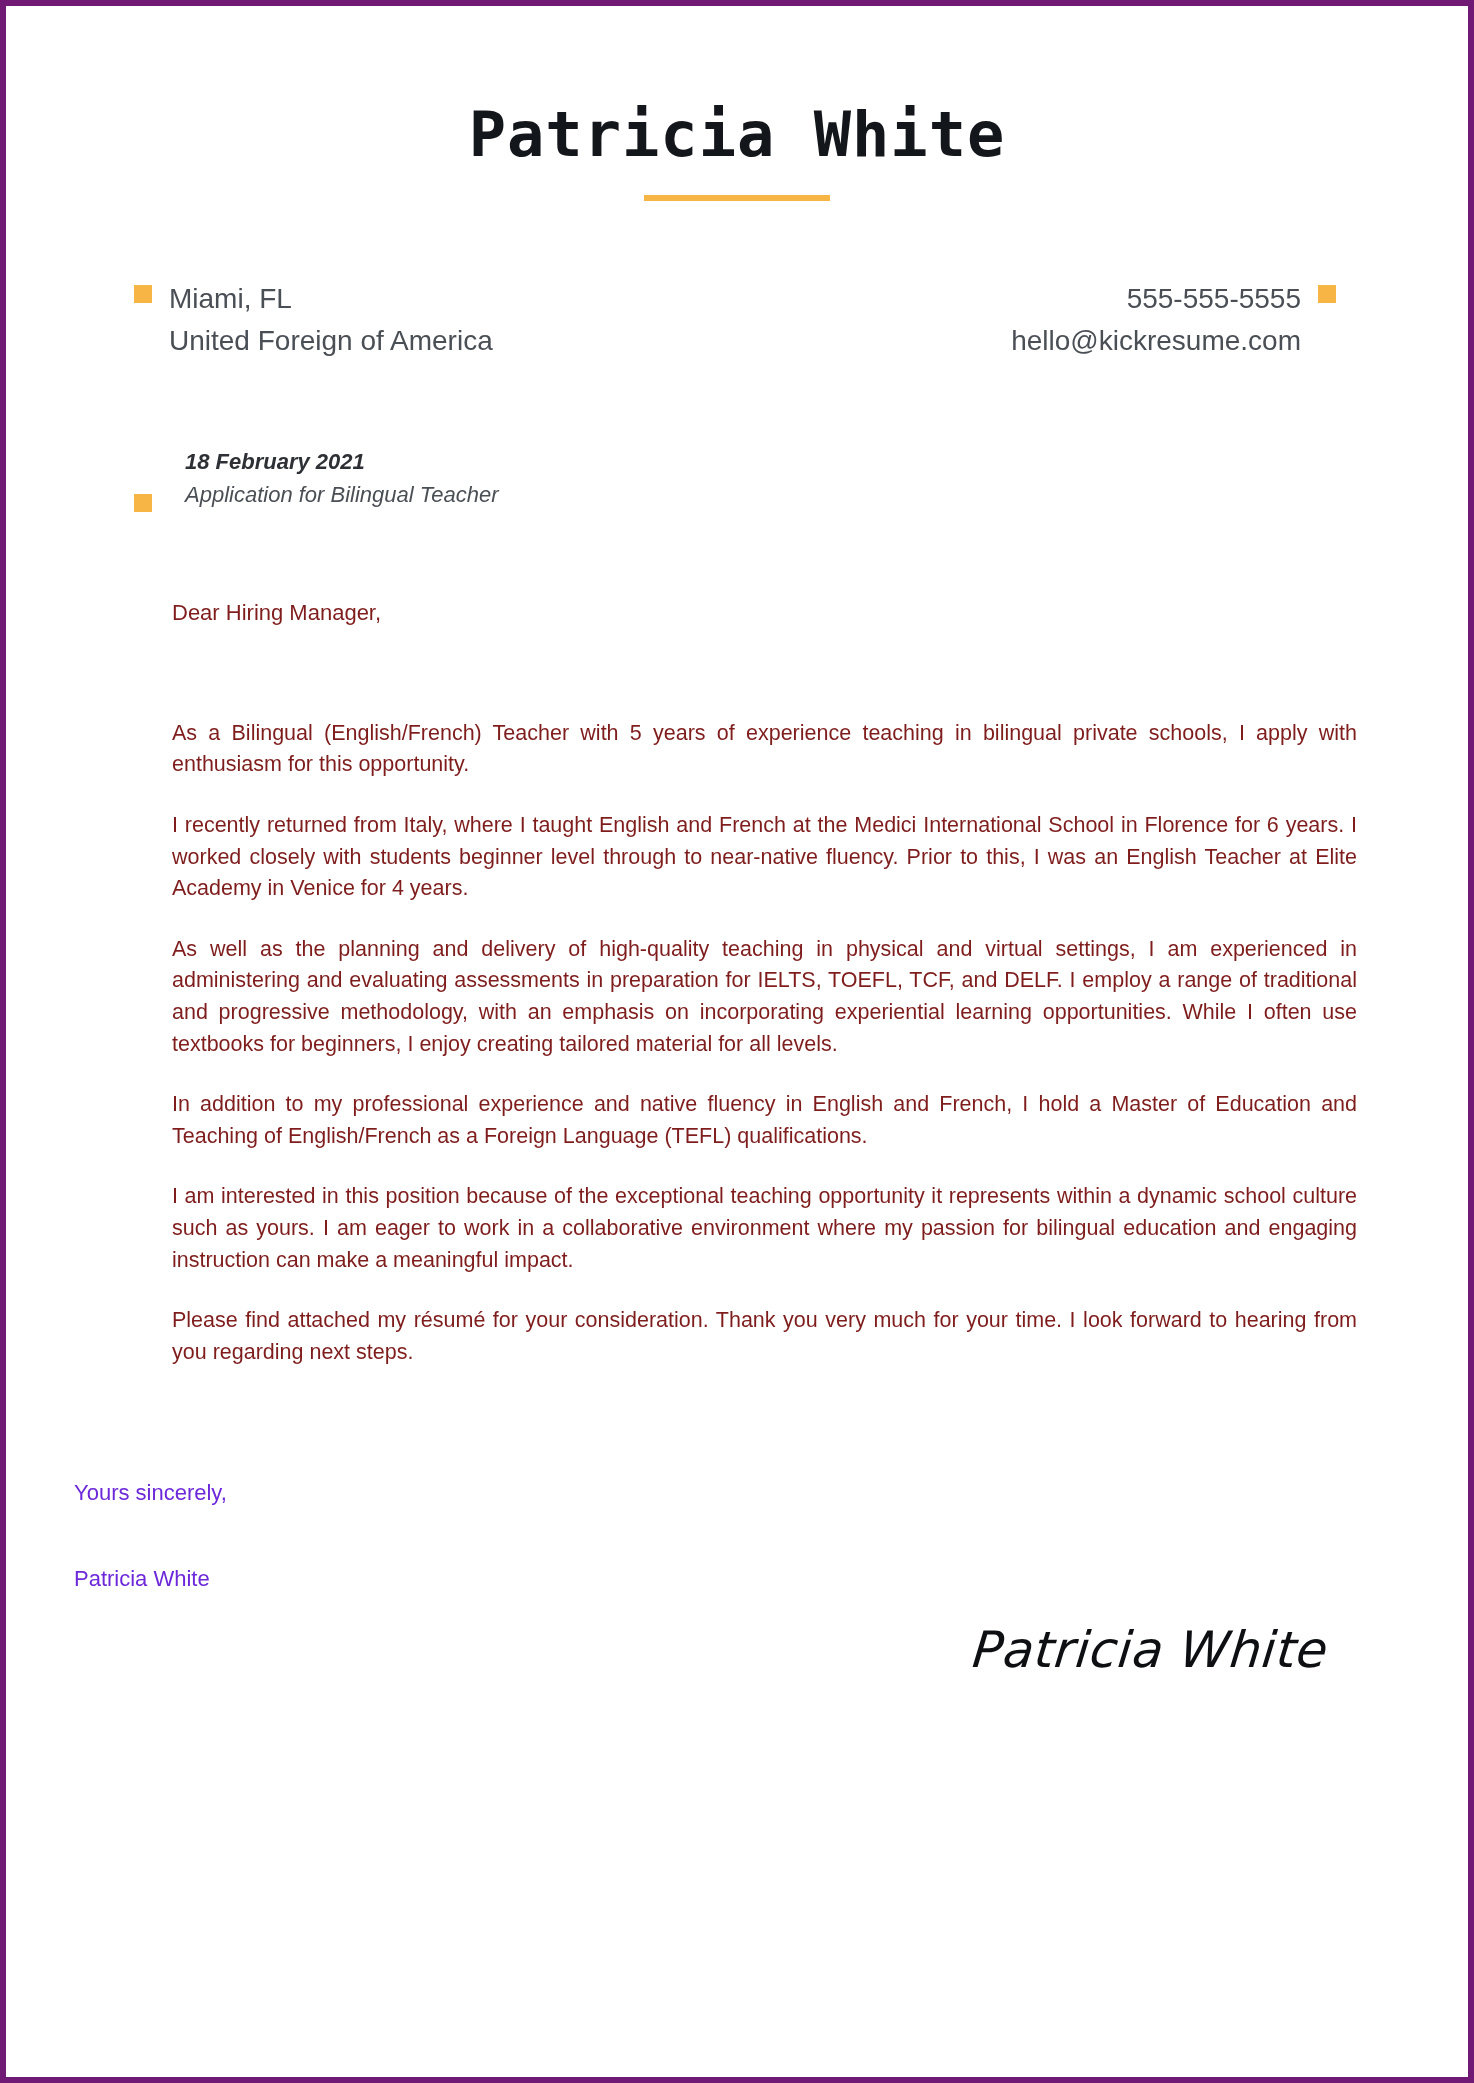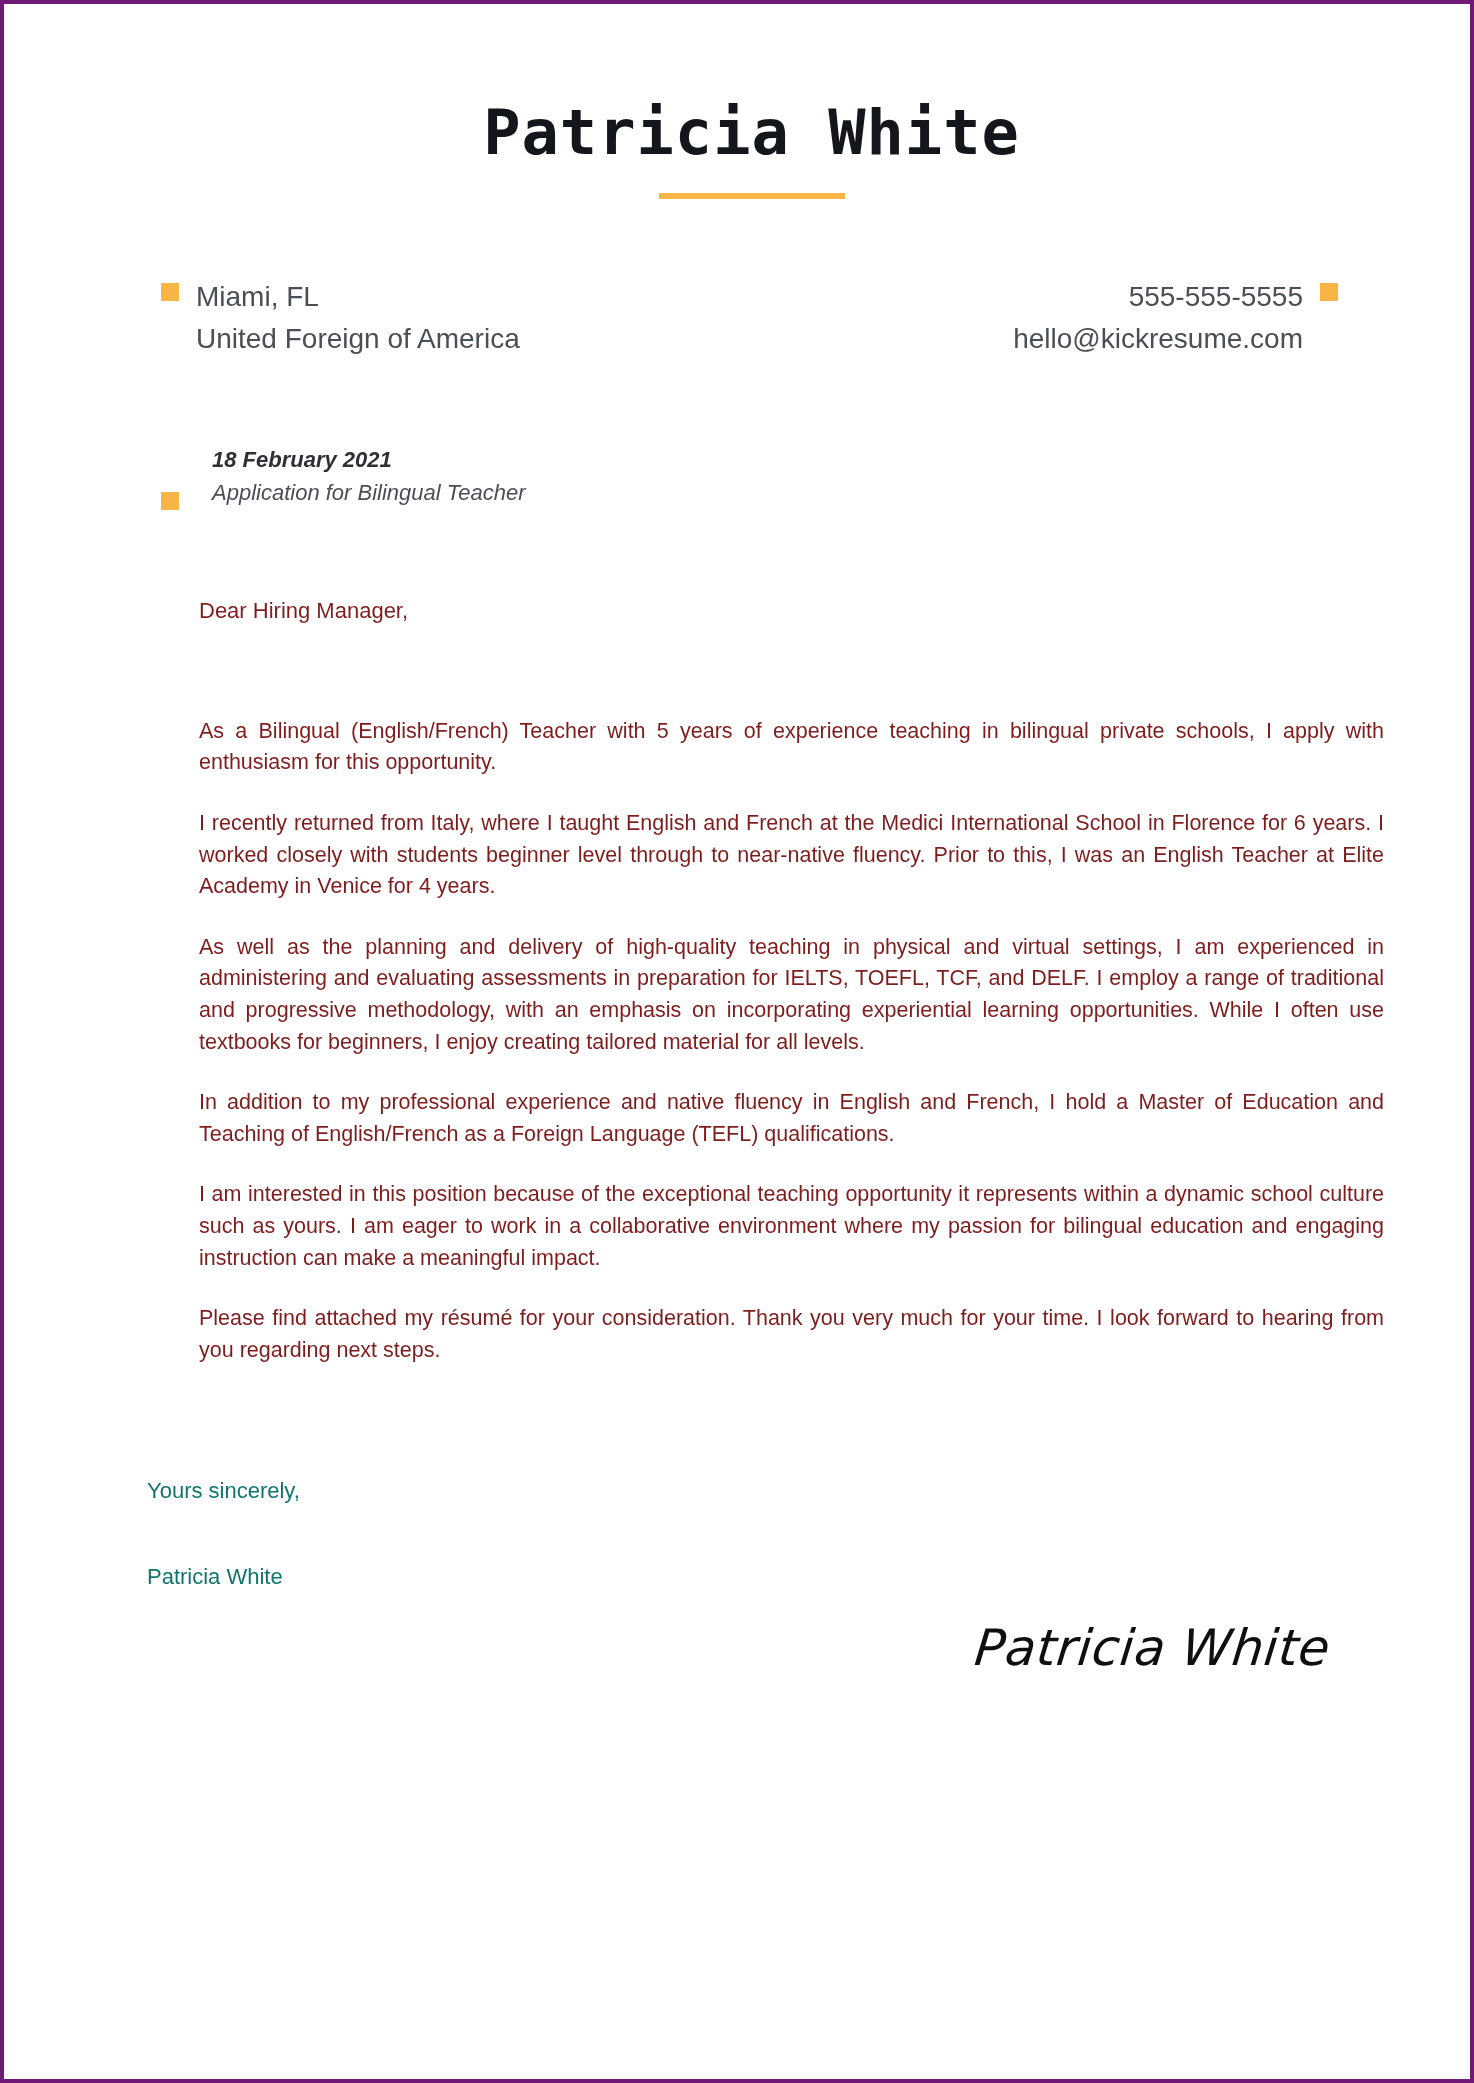--- a/index.html
+++ b/index.html
@@ -12,23 +12,22 @@
   body {
     font-family: "Liberation Sans", sans-serif;
   }
 
   .page {
     position: relative;
     width: 1474px;
     height: 2083px;
     box-sizing: border-box;
     background: #ffffff;
-    border: 4px solid #701a75;
+    border: 6px solid #701a75;
     overflow: hidden;
-    padding-left: 29px;
   }
 
   
   .header {
     padding-top: 96px;
     text-align: center;
   }
 
   .letter-name {
     font-family: "DejaVu Sans Mono", "Liberation Mono", monospace;
@@ -135,23 +134,23 @@
     max-width: 1185px;
     hyphens: none;
   }
 
   .paragraph:last-child {
     margin-bottom: 0;
   }
 
   
   .closing {
-    margin: 0 60px 0 114px;
+    margin: 0 60px 0 68px;
     padding-top: 108px;
-    color: #0f766e;
+    color: #6d28d9;
   }
 
   .closing-line {
     font-size: 22px;
     line-height: 1.5;
   }
 
   .closing-name {
     font-size: 22px;
     line-height: 1.5;

